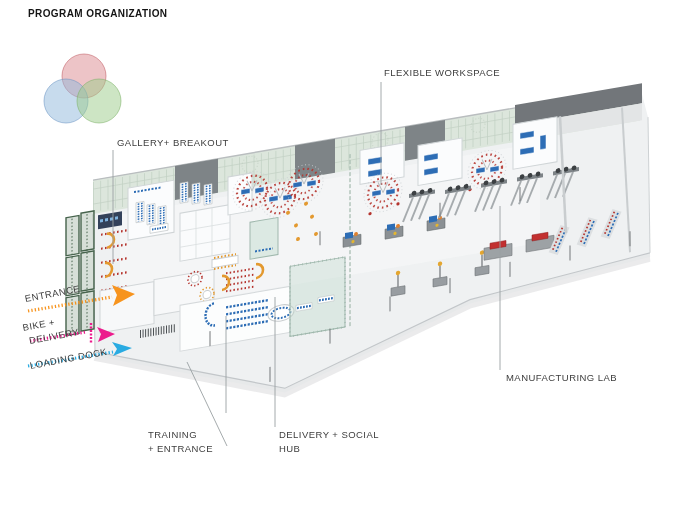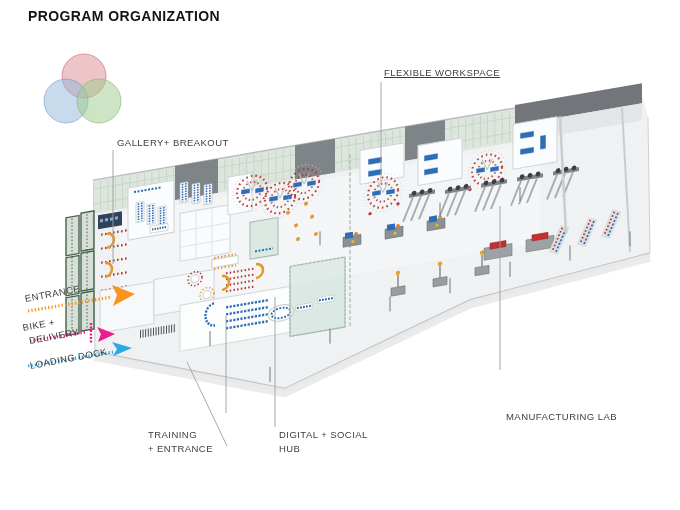--- a/index.html
+++ b/index.html
@@ -1,19 +1,19 @@
 <!DOCTYPE html>
 <html><head>
 <meta charset="utf-8">
 <style>
   html,body{margin:0;padding:0;background:#fff;}
   .stage{position:relative;width:680px;height:510px;background:#ffffff;overflow:hidden;
          font-family:"Liberation Sans",sans-serif;}
   .stage svg{position:absolute;left:0;top:0;}
-  .title{position:absolute;left:28px;top:8px;font-size:14px;font-weight:bold;
+  .title{position:absolute;left:28px;top:8px;font-size:10px;font-weight:bold;
          color:#141414;letter-spacing:.4px;white-space:nowrap;}
   .lbl{position:absolute;font-size:9.5px;color:#3d3d3d;letter-spacing:.45px;
        white-space:nowrap;line-height:1.45;}
   .rot{transform:rotate(-10.5deg);transform-origin:left center;}
   .center{text-align:left;}
   .indent{margin-left:4px;}
 </style>
 </head>
 <body>
 
@@ -306,31 +306,31 @@
     </g>
     <g>
       <line x1="28" y1="366" x2="113" y2="352" stroke-width="3" stroke-dasharray="1.3 2.1" stroke="#29ABE2"></line>
       <polygon points="112,342 132,348 113,356 117,349" fill="#29ABE2"></polygon>
     </g>
   </g>
 </svg>
 
 <div class="title">PROGRAM ORGANIZATION</div>
 
-<div class="lbl" style="left:384px;top:66px;text-decoration:underline;">FLEXIBLE WORKSPACE</div>
+<div class="lbl" style="left:384px;top:66px;">FLEXIBLE WORKSPACE</div>
 <div class="lbl" style="left:117px;top:136px;">GALLERY+ BREAKOUT</div>
-<div class="lbl" style="left:506px;top:371px;margin-top:39px;">MANUFACTURING LAB</div>
+<div class="lbl" style="left:506px;top:371px;">MANUFACTURING LAB</div>
 
 <div class="lbl center" style="left:148px;top:428px;width:72px;">
   <div>TRAINING</div>
   <div>+ ENTRANCE</div>
 </div>
 
 <div class="lbl" style="left:279px;top:428px;">
-  <div>DIGITAL + SOCIAL</div>
+  <div>DELIVERY + SOCIAL</div>
   <div>HUB</div>
 </div>
 
 <div class="lbl rot" style="left:25px;top:292px;">ENTRANCE</div>
 <div class="lbl rot" style="left:24px;top:321px;">
   <div>BIKE +</div>
   <div class="indent">DELIVERY</div>
 </div>
 <div class="lbl rot" style="left:30px;top:359px;">LOADING DOCK</div>
 

